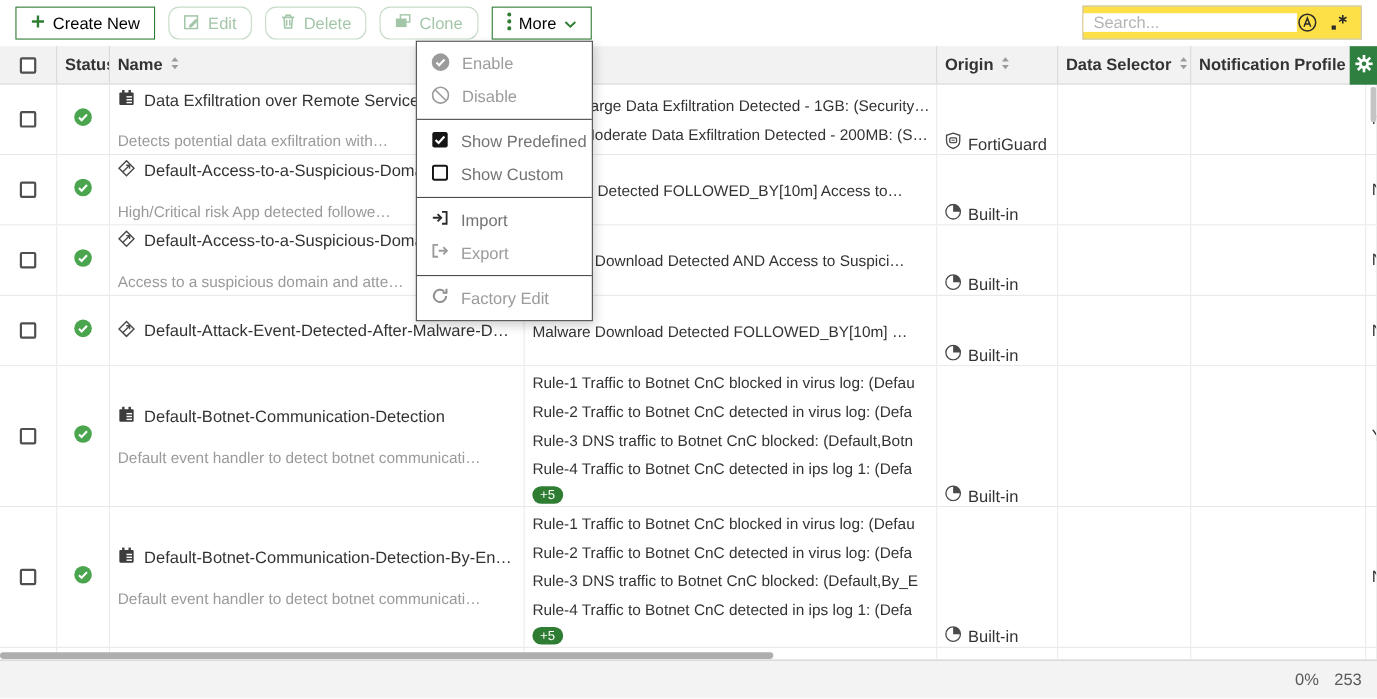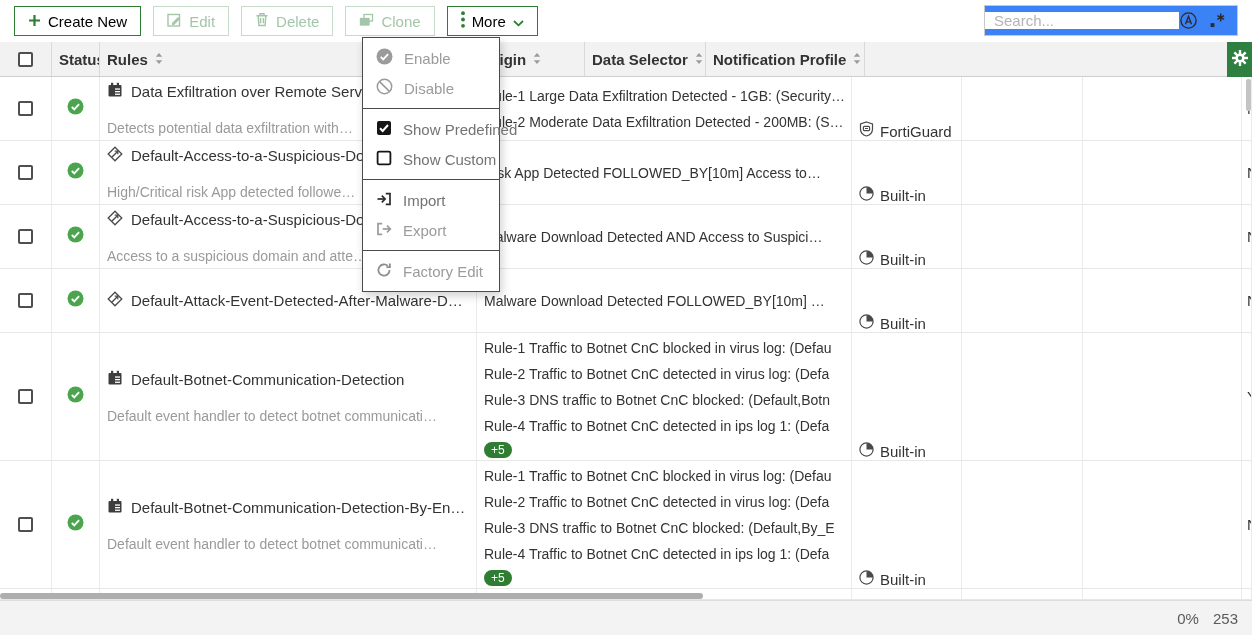--- a/index.html
+++ b/index.html
@@ -6,23 +6,23 @@
   html,body { width:1252px; height:635px; overflow:hidden; background:#fff;
     font-family:"Liberation Sans", sans-serif; }
   .app { position:relative; width:1252px; height:635px; background:#fff; }
 
   
   .toolbar { position:absolute; top:0; left:0; width:100%; height:42px; background:#fff; }
   .tb-left { position:absolute; left:14px; top:6px; display:flex; gap:12px; }
   .btn { height:30px; background:#fff; border:1px solid #2e7d33; color:#000000;
     font-size:15px; display:flex; align-items:center; gap:7px; padding:0 13px;
     font-family:inherit; cursor:pointer; white-space:nowrap; }
-  .btn.disabled { border-color:#c6dbc8; color:#a3c6a8; cursor:default; }
+  .btn.disabled { border-color:#c6dbc8; color:#a3c6a8; cursor:default;border-radius:10px; }
   .search { position:absolute; right:14px; top:5px; width:254px; height:31px;
-    border:1px solid #c9c9c9; background:#3b82f6; display:flex; align-items:center; }
+    border:1px solid #c9c9c9; background:#fde047; display:flex; align-items:center; }
   .search input { flex:1; border:0; outline:0; font-size:15px; padding:0 9px;
     color:#333; font-family:inherit; min-width:0; }
   .search input::placeholder { color:#b4b4b4; }
   .search .sic { display:flex; align-items:center; margin-right:11px; }
 
   
   .thead { position:absolute; top:42px; left:0; width:1252px; height:35px;
     background:#f2f2f2; display:flex; border-bottom:1px solid #cfcfcf; }
   .th { display:flex; align-items:center; gap:5px; border-right:1px solid #d9d9d9;
     font-size:15px; font-weight:600; color:#333; padding-left:7px;
@@ -63,21 +63,21 @@
   .hthumb { position:absolute; top:593px; left:0; width:703px; height:6px;
     background:#aeaeae; border-radius:3px; z-index:30; cursor:pointer; }
   .vthumb { position:absolute; top:79px; left:1246px; width:5px; height:32px;
     background:#c4c4c4; border-radius:2px; z-index:30; cursor:pointer; }
   .footer { position:absolute; top:600px; left:0; width:1252px; height:35px;
     background:#f3f3f3; border-top:1px solid #dcdcdc; display:flex;
     align-items:center; justify-content:flex-end; gap:14px; padding-right:14px;
     font-size:15px; color:#5a5a5a; }
 
   
-  .menu { position:absolute; left:362px; top:37px; width:138px; background:#fff;
+  .menu { position:absolute; left:378px; top:37px; width:161px; background:#fff;
     border:1px solid #4b4b4b; z-index:60; box-shadow:2px 4px 9px rgba(0,0,0,.18); }
   .msec { padding:5px 0; }
   .msec + .msec { border-top:1px solid #4b4b4b; }
   .mi { height:30px; display:flex; align-items:center; gap:11px; padding:0 13px;
     font-size:15px; cursor:pointer; white-space:nowrap; }
   .mi.dis { color:#9b9b9b; cursor:default; }
   .mi.en { color:#737373; }
   svg { flex-shrink:0; }
 </style>
 </head>
@@ -142,20 +142,27 @@
     </div>
   </div>
 
   <div class="thead">
     <div class="th c0">
       <span class="cb"></span>
     </div>
     <div class="th c1">
       <span>Status</span>
     </div>
+    <div class="th c2">
+      <span>Name</span>
+      <span><svg width="12" height="13" viewBox="0 0 12 13">
+            <path d="M6 1l3.2 3.8H2.8z" fill="#9b9b9b"></path>
+            <path d="M6 12L2.8 8.2h6.4z" fill="#9b9b9b"></path>
+          </svg></span>
+    </div>
     <div class="th c3">
       <span>Rules</span>
       <span><svg width="12" height="13" viewBox="0 0 12 13">
             <path d="M6 1l3.2 3.8H2.8z" fill="#9b9b9b"></path>
             <path d="M6 12L2.8 8.2h6.4z" fill="#9b9b9b"></path>
           </svg></span>
     </div>
     <div class="th c4">
       <span>Origin</span>
       <span><svg width="12" height="13" viewBox="0 0 12 13">

